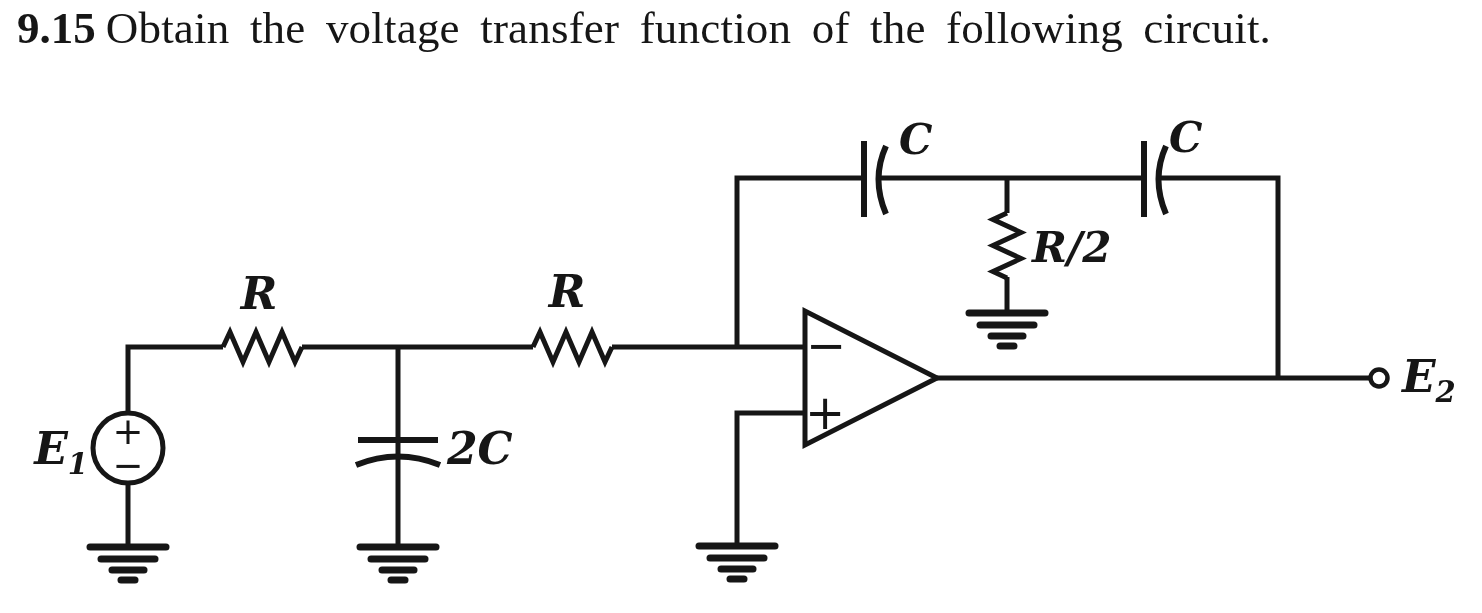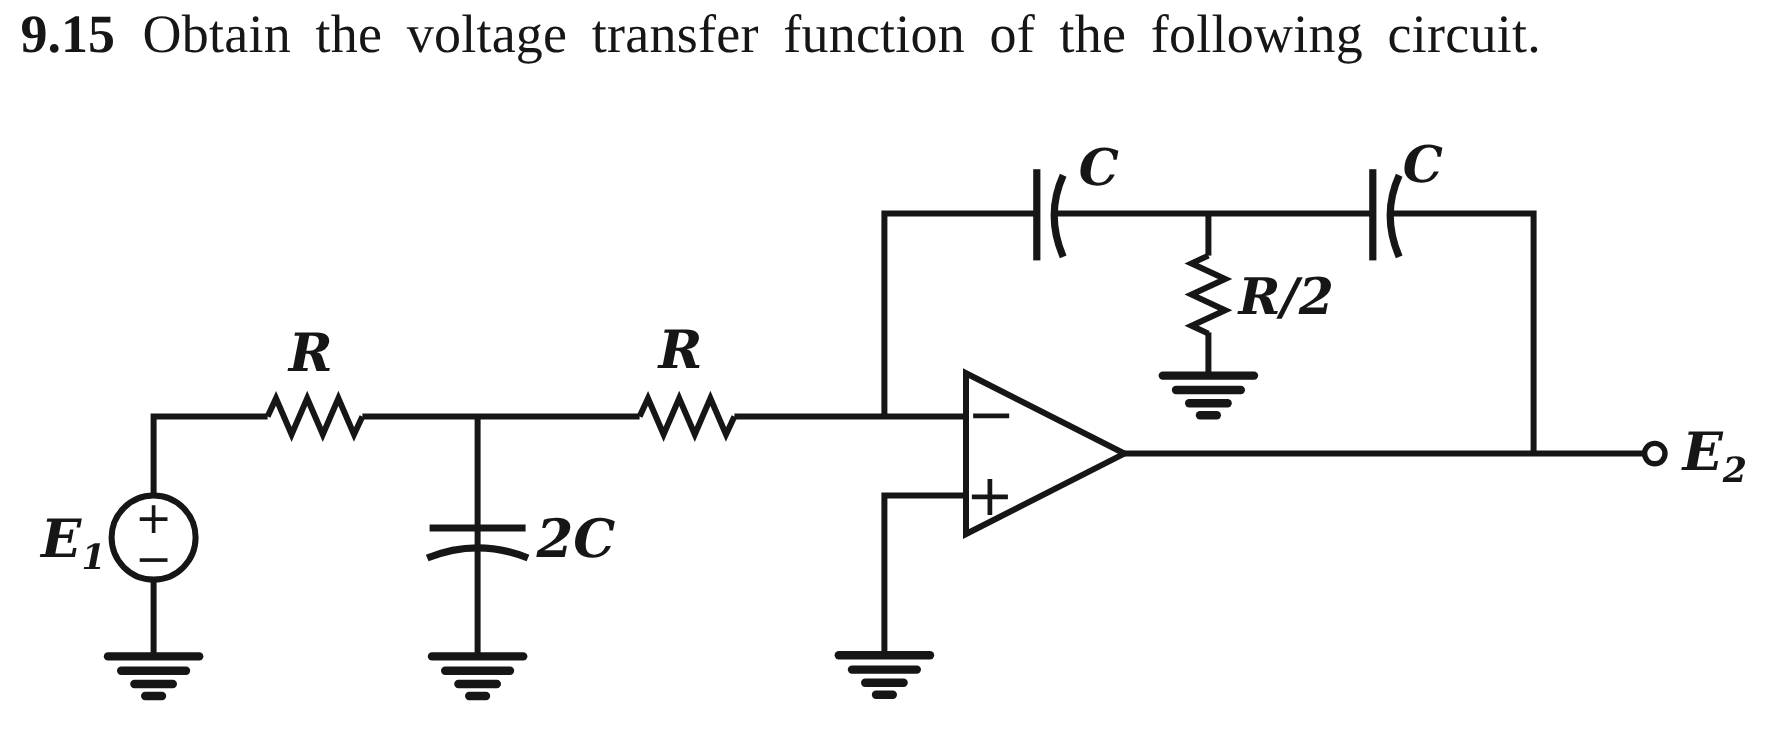--- a/index.html
+++ b/index.html
@@ -3,21 +3,21 @@
 <meta charset="utf-8">
 <style>
   :root { --ink:#161616; --bg:#ffffff; }
   * { margin:0; padding:0; box-sizing:border-box; }
   html,body { width:1482px; height:613px; background:var(--bg); overflow:hidden; }
   .page { position:relative; width:1482px; height:613px; background:var(--bg);
           font-family:"Liberation Serif", serif; }
   .title { position:absolute; left:17px; top:2px; width:1420px;
            font-size:45px; color:var(--ink); white-space:nowrap;
            word-spacing:9px; letter-spacing:0.2px; }
-  .title-num { font-weight:bold; margin-right:23px; letter-spacing:0; }
+  .title-num { font-weight:bold; margin-right:10px; letter-spacing:0; }
   .circuit { position:absolute; left:0; top:0; width:1482px; height:613px; }
 
   .wire  { fill:none; stroke:var(--ink); stroke-width:5; stroke-linecap:butt; }
   .comp  { fill:none; stroke:var(--ink); stroke-width:5; stroke-linejoin:miter; }
   .plate { fill:none; stroke:var(--ink); stroke-width:6; stroke-linecap:butt; }
   .body-fill { fill:var(--bg); }
   .gnd line { stroke:var(--ink); stroke-width:7; stroke-linecap:round; }
   .node { fill:var(--bg); stroke:var(--ink); stroke-width:4.5; }
 
   .lbl { fill:var(--ink); font-family:"DejaVu Serif","Liberation Serif",serif;

